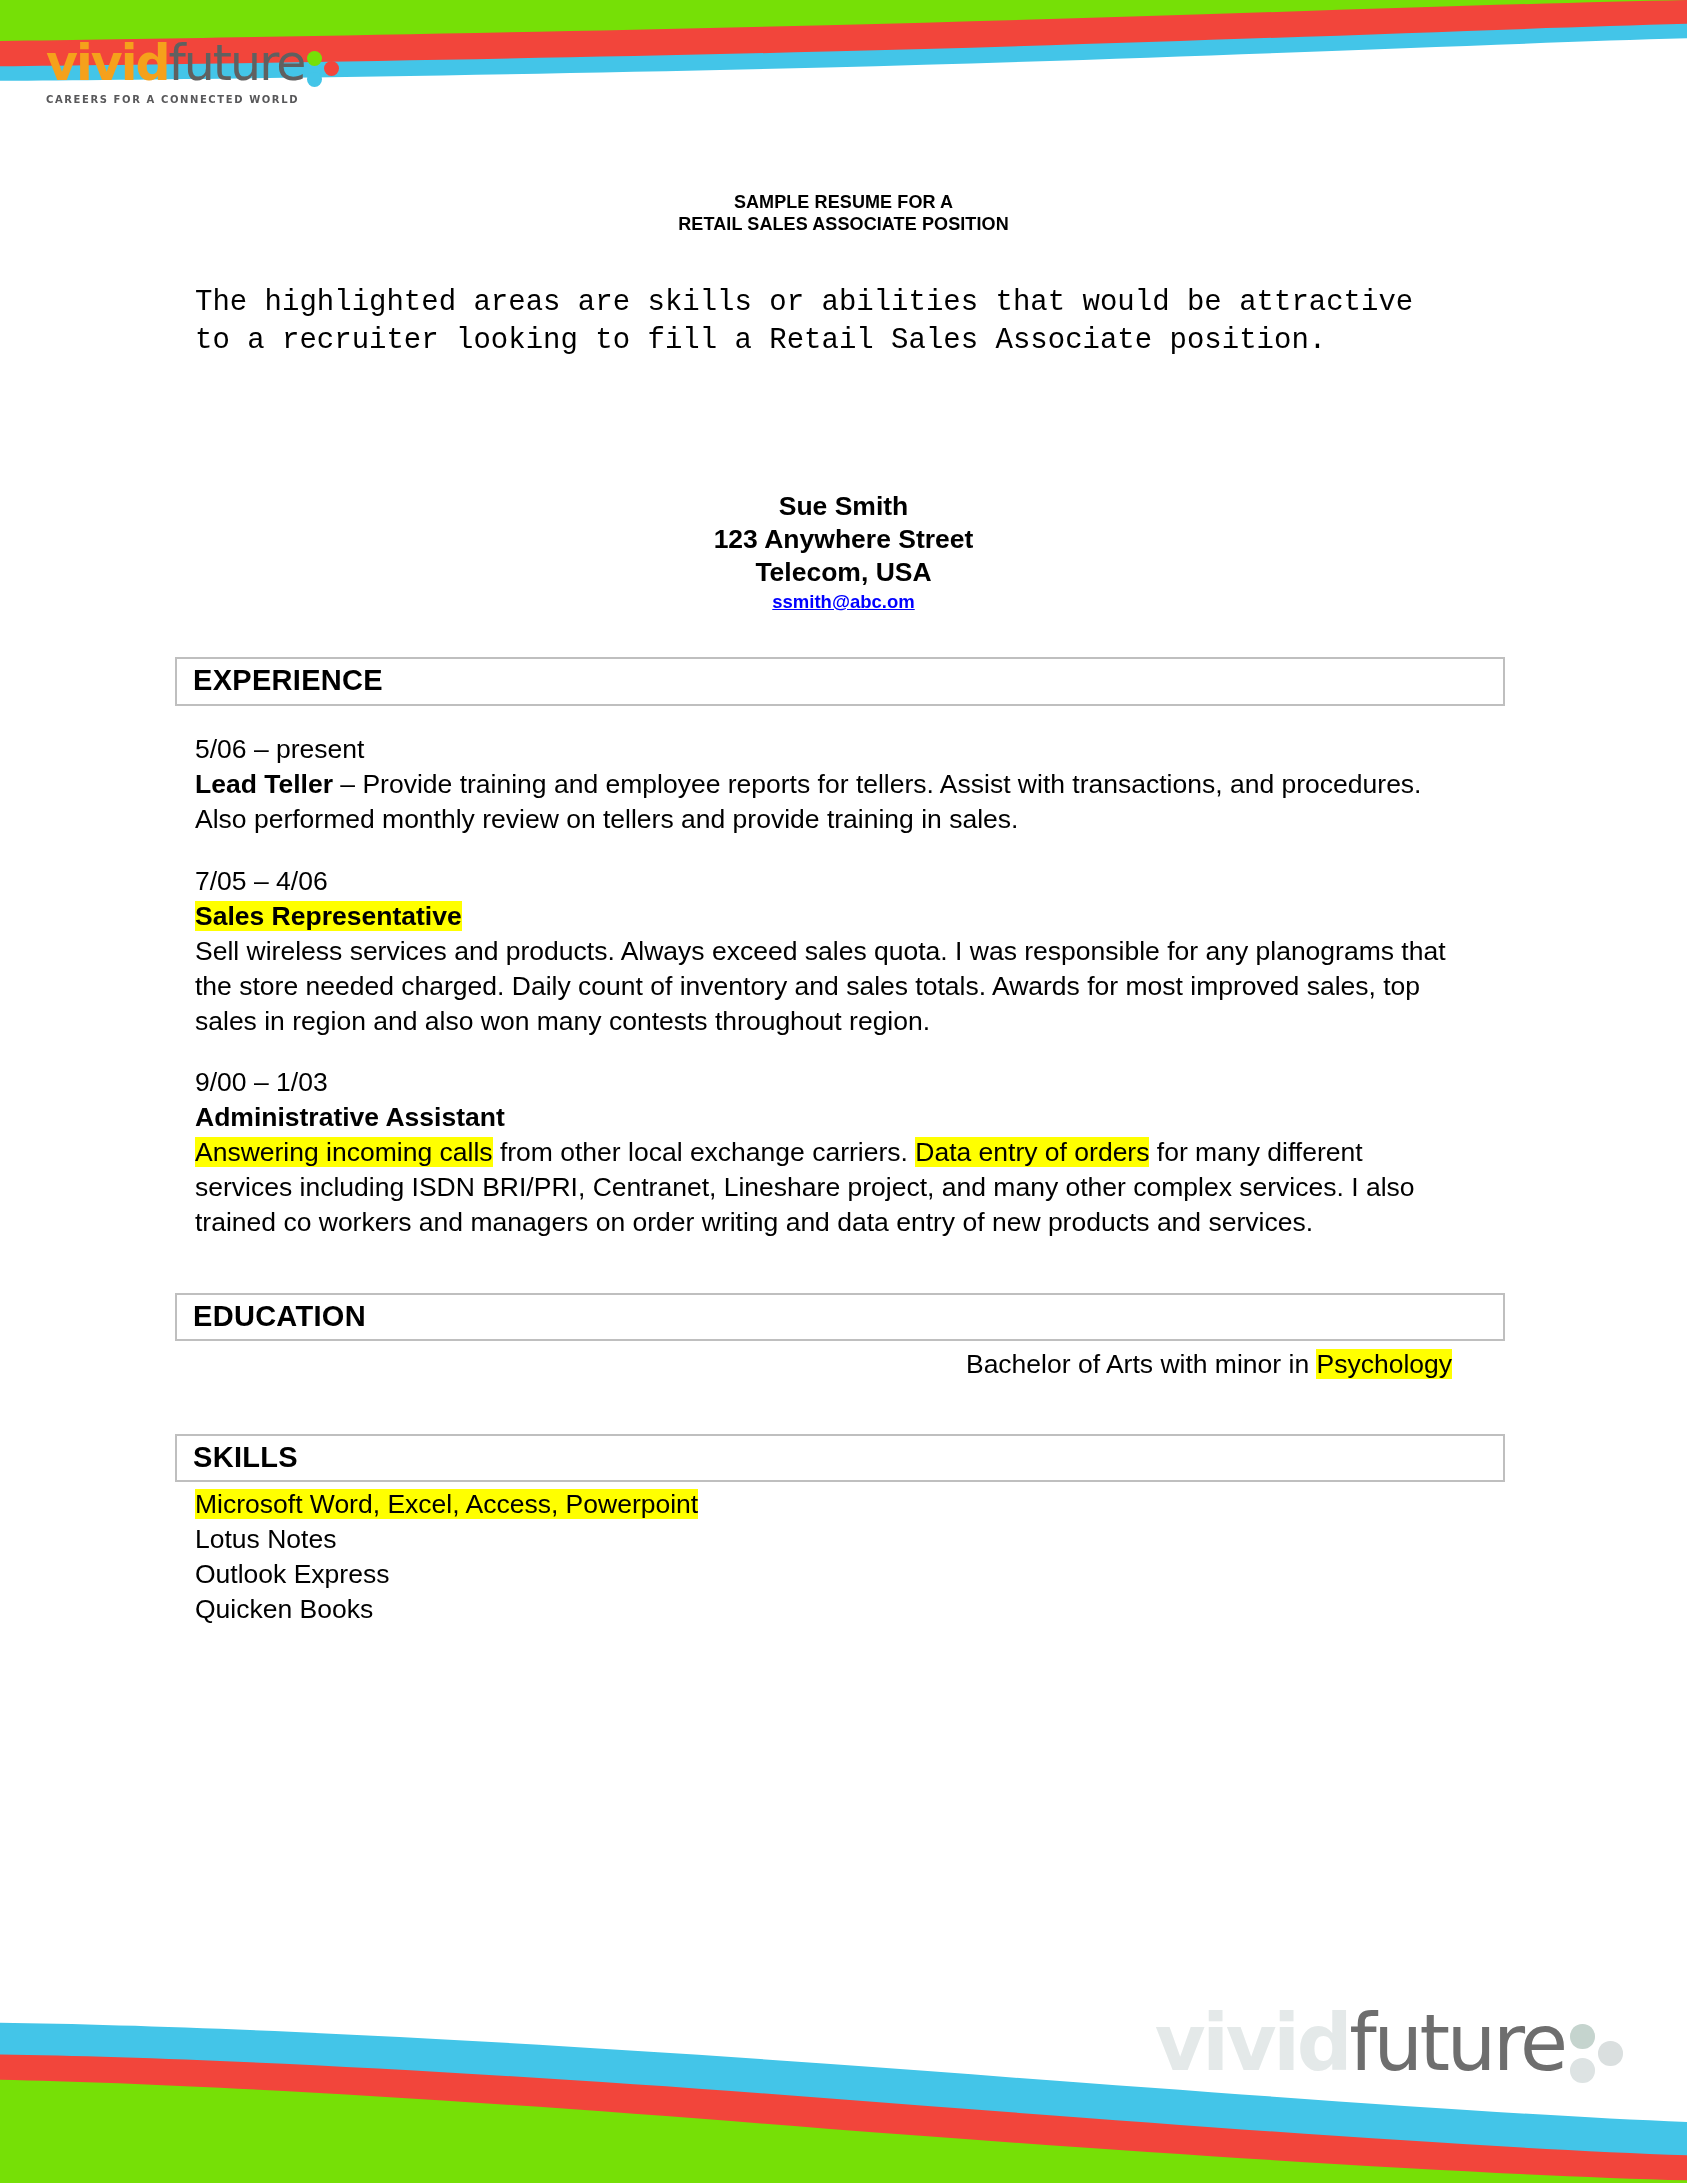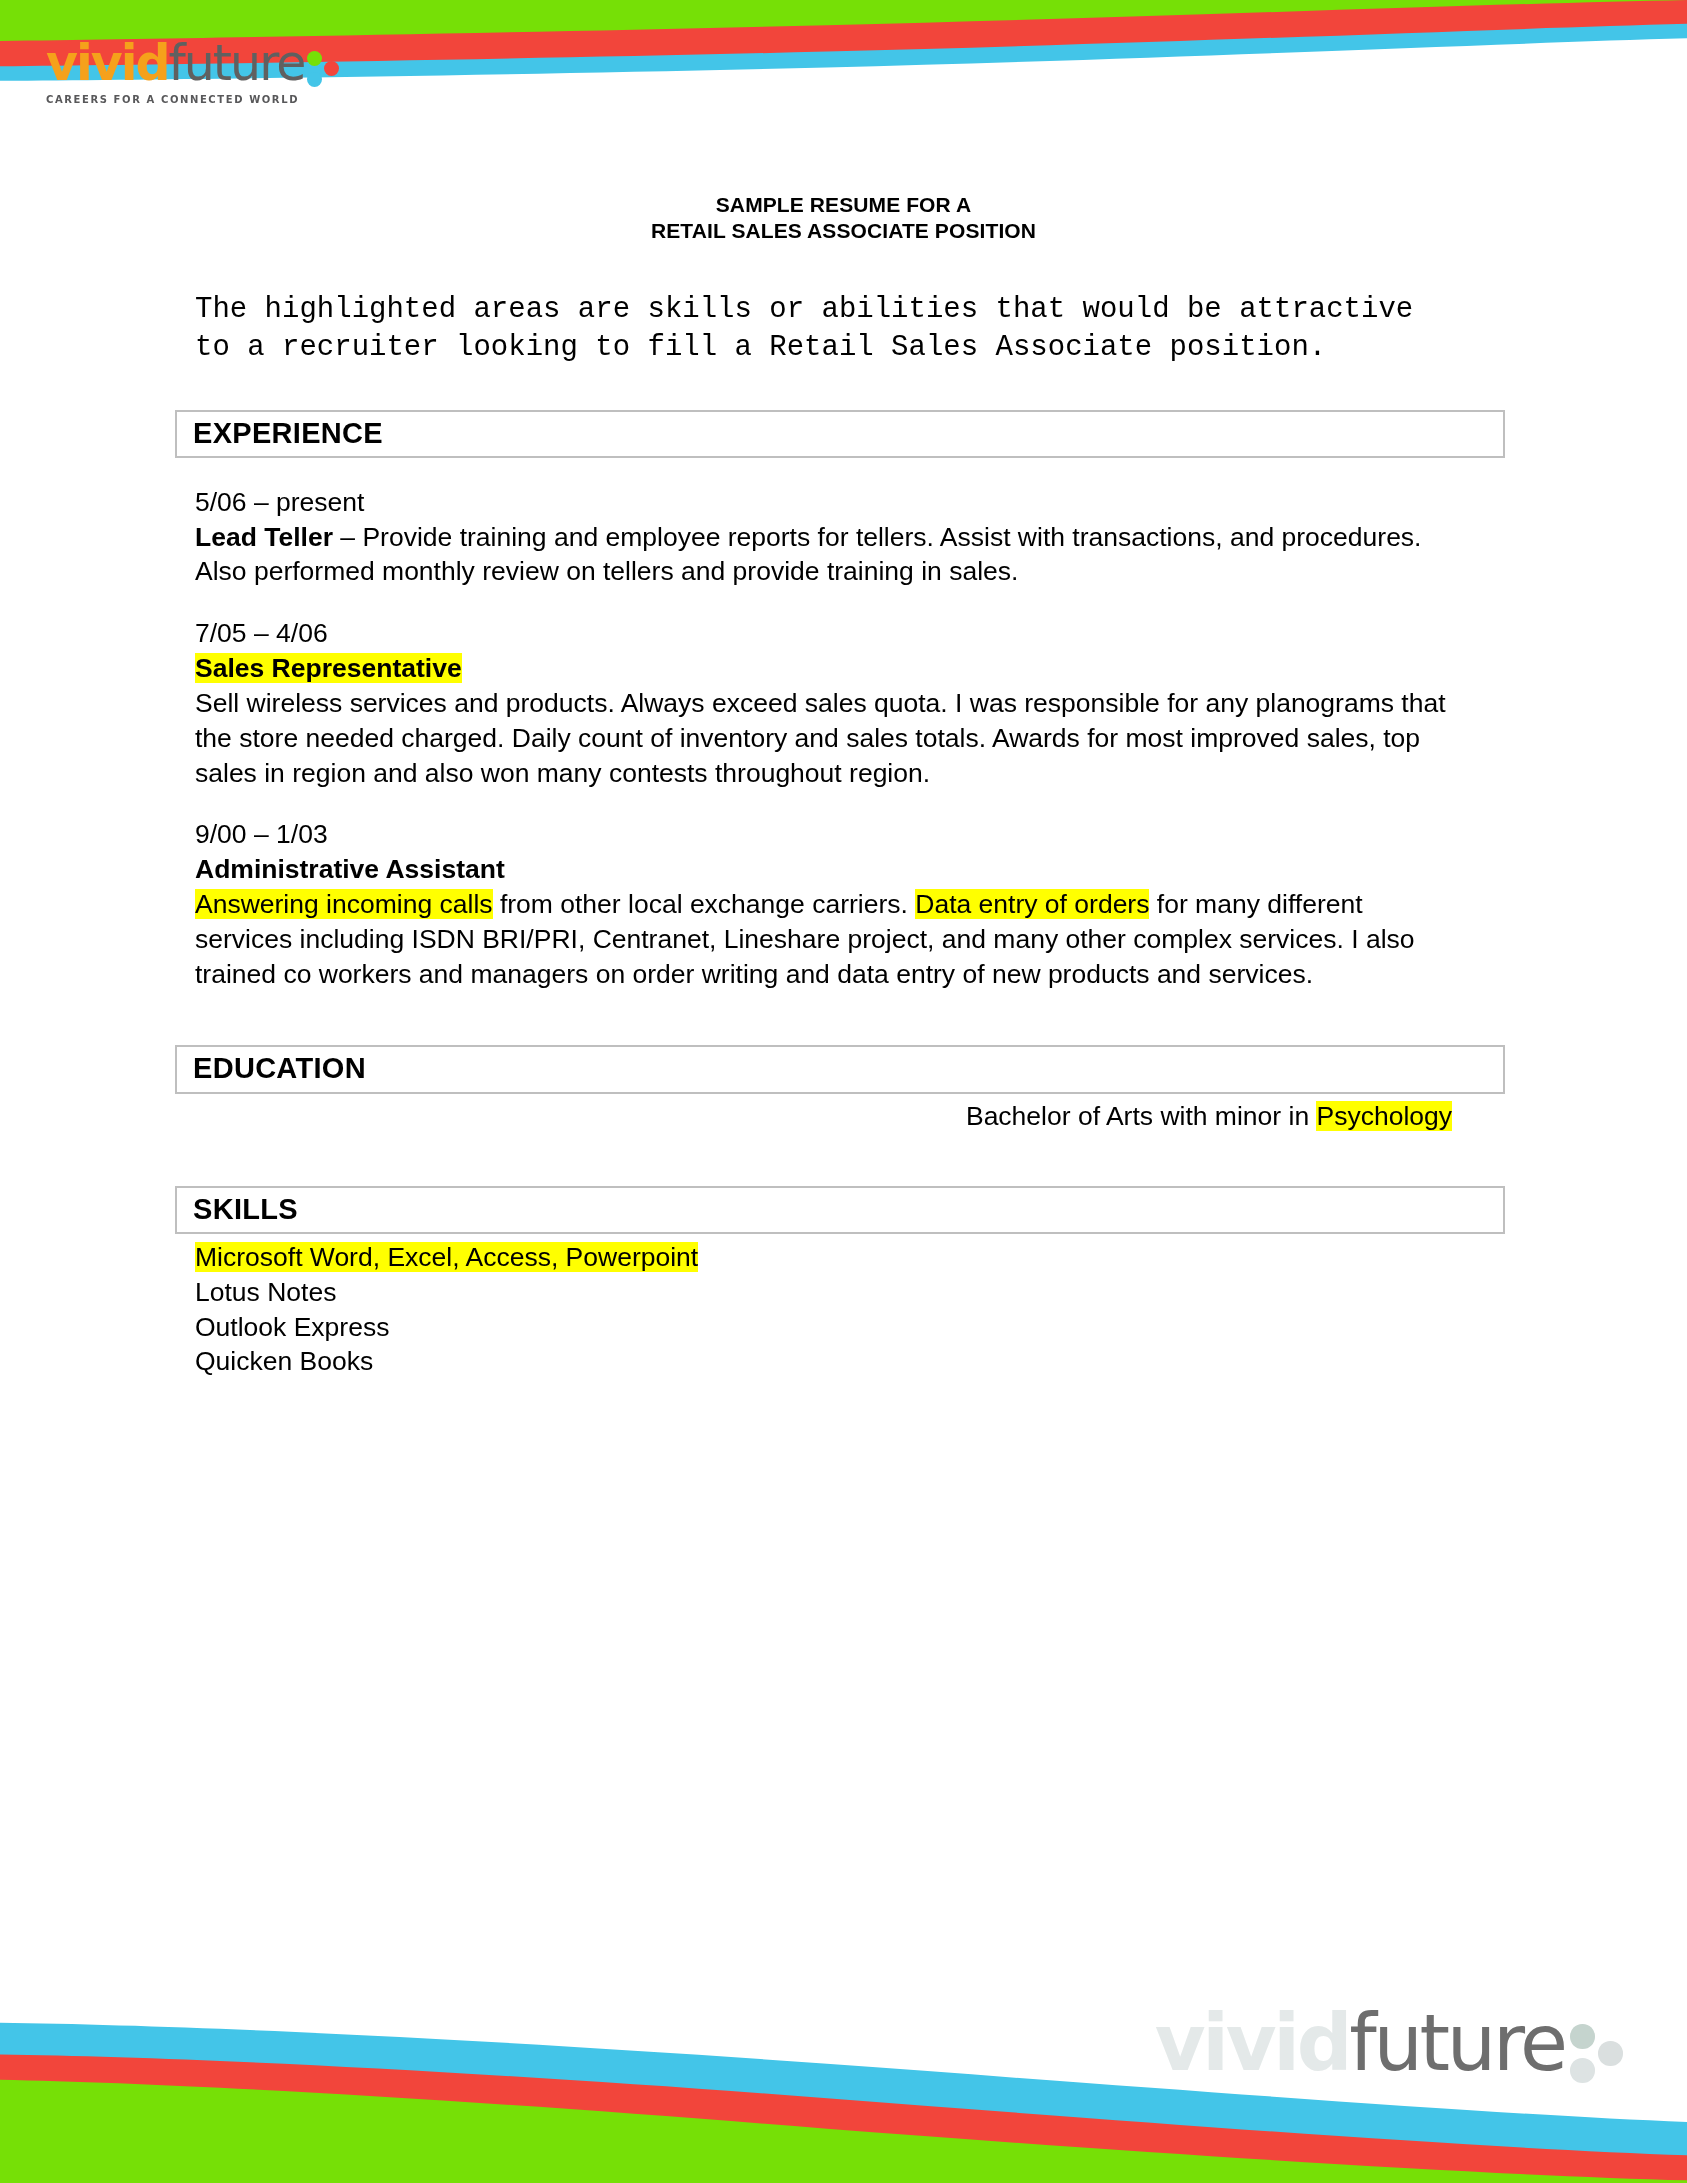--- a/index.html
+++ b/index.html
@@ -111,21 +111,21 @@
   .page {
     position: absolute;
     left: 0;
     top: 0;
     width: 1687px;
     z-index: 10;
   }
 
   .doc-title {
     text-align: center;
-    font-size: 21px;
+    font-size: 18px;
     font-weight: bold;
     line-height: 1.22;
     margin: 0;
     padding-top: 192px;
     letter-spacing: 0.1px;
   }
   .doc-title .line2 { display: block; text-align: center; }
 
   .intro {
     margin: 8px;
@@ -218,20 +218,26 @@
 
 <div class="page">
 
   <h1 class="doc-title">
     <span>SAMPLE RESUME FOR A</span>
     <span class="line2">RETAIL SALES ASSOCIATE POSITION</span>
   </h1>
 
   <p class="intro">The highlighted areas are skills or abilities that would be attractive to a recruiter looking to fill a Retail Sales Associate position.</p>
 
+  <div class="contact-block">
+    <div class="contact-name">Sue Smith</div>
+    <div class="contact-street">123 Anywhere Street</div>
+    <div class="contact-city">Telecom, USA</div>
+    <div><a class="contact-email" href="#">ssmith@abc.om</a></div>
+  </div>
 
   <div class="section-bar sec-experience">
     <h2>EXPERIENCE</h2>
   </div>
 
   <div class="body-text">
 
     <div class="job">
       <span class="job-date">5/06 – present</span>
       <span class="job-body-1"><span class="job-title">Lead Teller</span><span> – </span><span>Provide training and employee reports for tellers.  Assist with transactions, and procedures.  Also performed monthly review on tellers and provide training in sales.</span></span>

